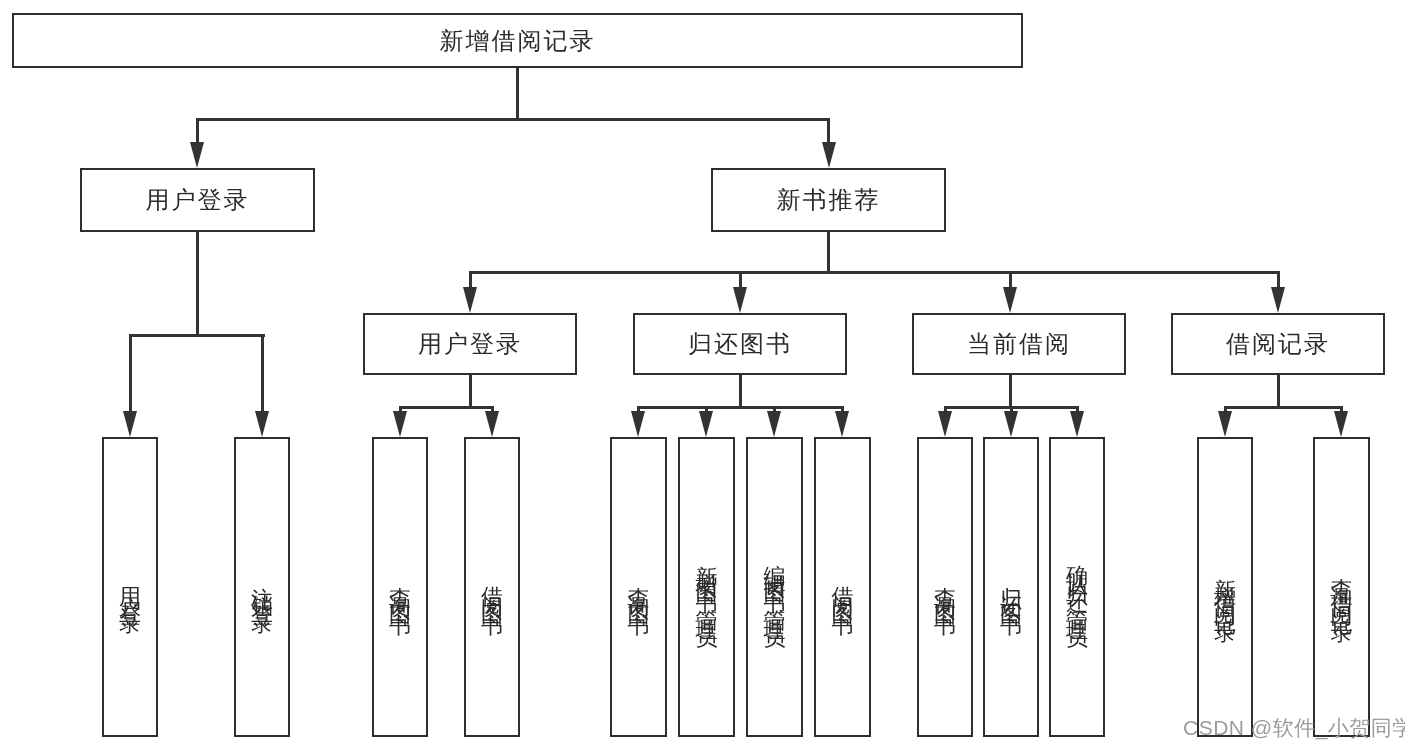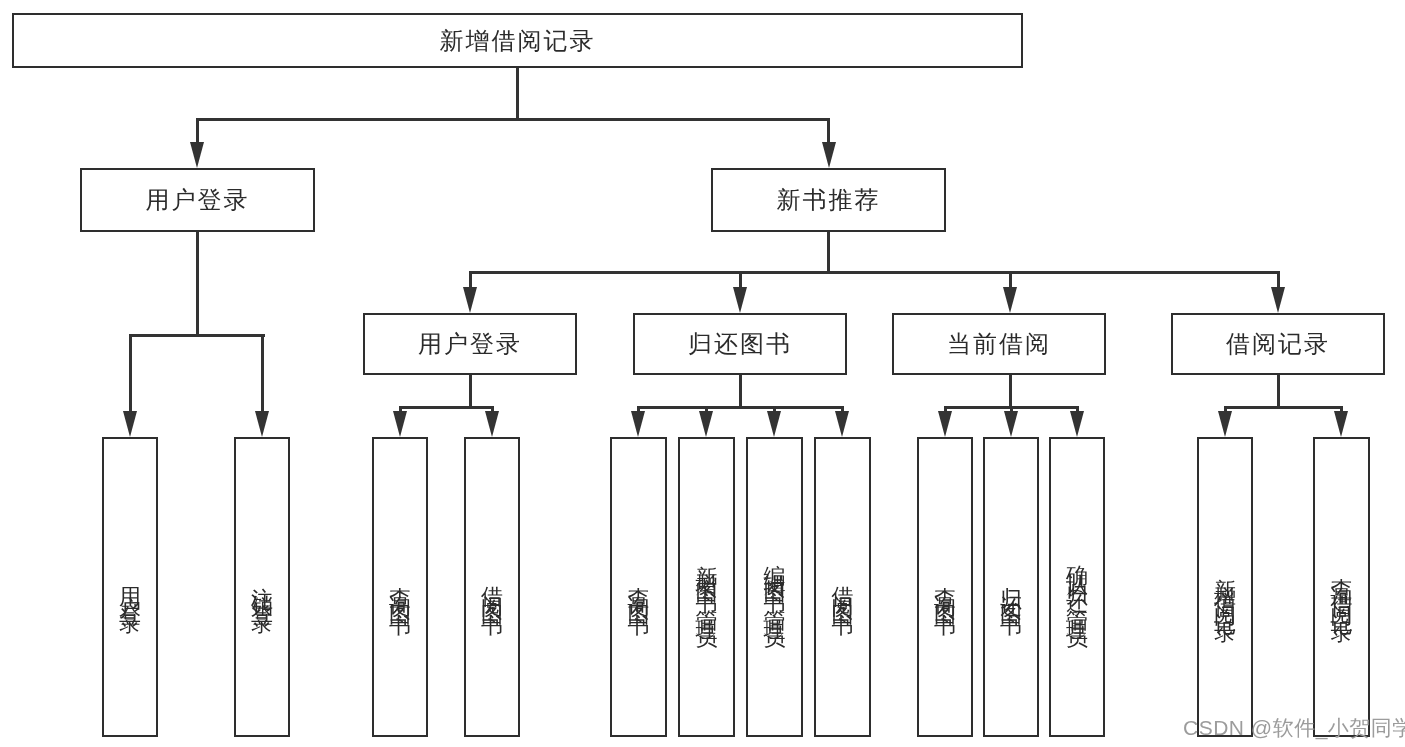--- a/index.html
+++ b/index.html
@@ -119,21 +119,21 @@
     </div>
     <div class="node" style="left: 711px; top: 168px; width: 235px; height: 64px; border-color: rgb(46, 46, 46); color: rgb(43, 43, 43);">
       <span class="node-label">新书推荐</span>
     </div>
     <div class="node" style="left: 363px; top: 313px; width: 214px; height: 62px; border-color: rgb(46, 46, 46); color: rgb(43, 43, 43);">
       <span class="node-label">用户登录</span>
     </div>
     <div class="node" style="left: 633px; top: 313px; width: 214px; height: 62px; border-color: rgb(46, 46, 46); color: rgb(43, 43, 43);">
       <span class="node-label">归还图书</span>
     </div>
-    <div class="node" style="left: 892px; top: 313px; width: 214px; height: 62px; border-color: rgb(46, 46, 46); color: rgb(43, 43, 43);">
+    <div class="node" style="left: 912px; top: 313px; width: 214px; height: 62px; border-color: rgb(46, 46, 46); color: rgb(43, 43, 43);">
       <span class="node-label">当前借阅</span>
     </div>
     <div class="node" style="left: 1171px; top: 313px; width: 214px; height: 62px; border-color: rgb(46, 46, 46); color: rgb(43, 43, 43);">
       <span class="node-label">借阅记录</span>
     </div>
     <div class="node vertical" style="left: 102px; top: 437px; width: 56px; height: 300px; border-color: rgb(46, 46, 46); color: rgb(43, 43, 43);">
       <span class="node-label">用户登录</span>
     </div>
     <div class="node vertical" style="left: 234px; top: 437px; width: 56px; height: 300px; border-color: rgb(46, 46, 46); color: rgb(43, 43, 43);">
       <span class="node-label">注销登录</span>

